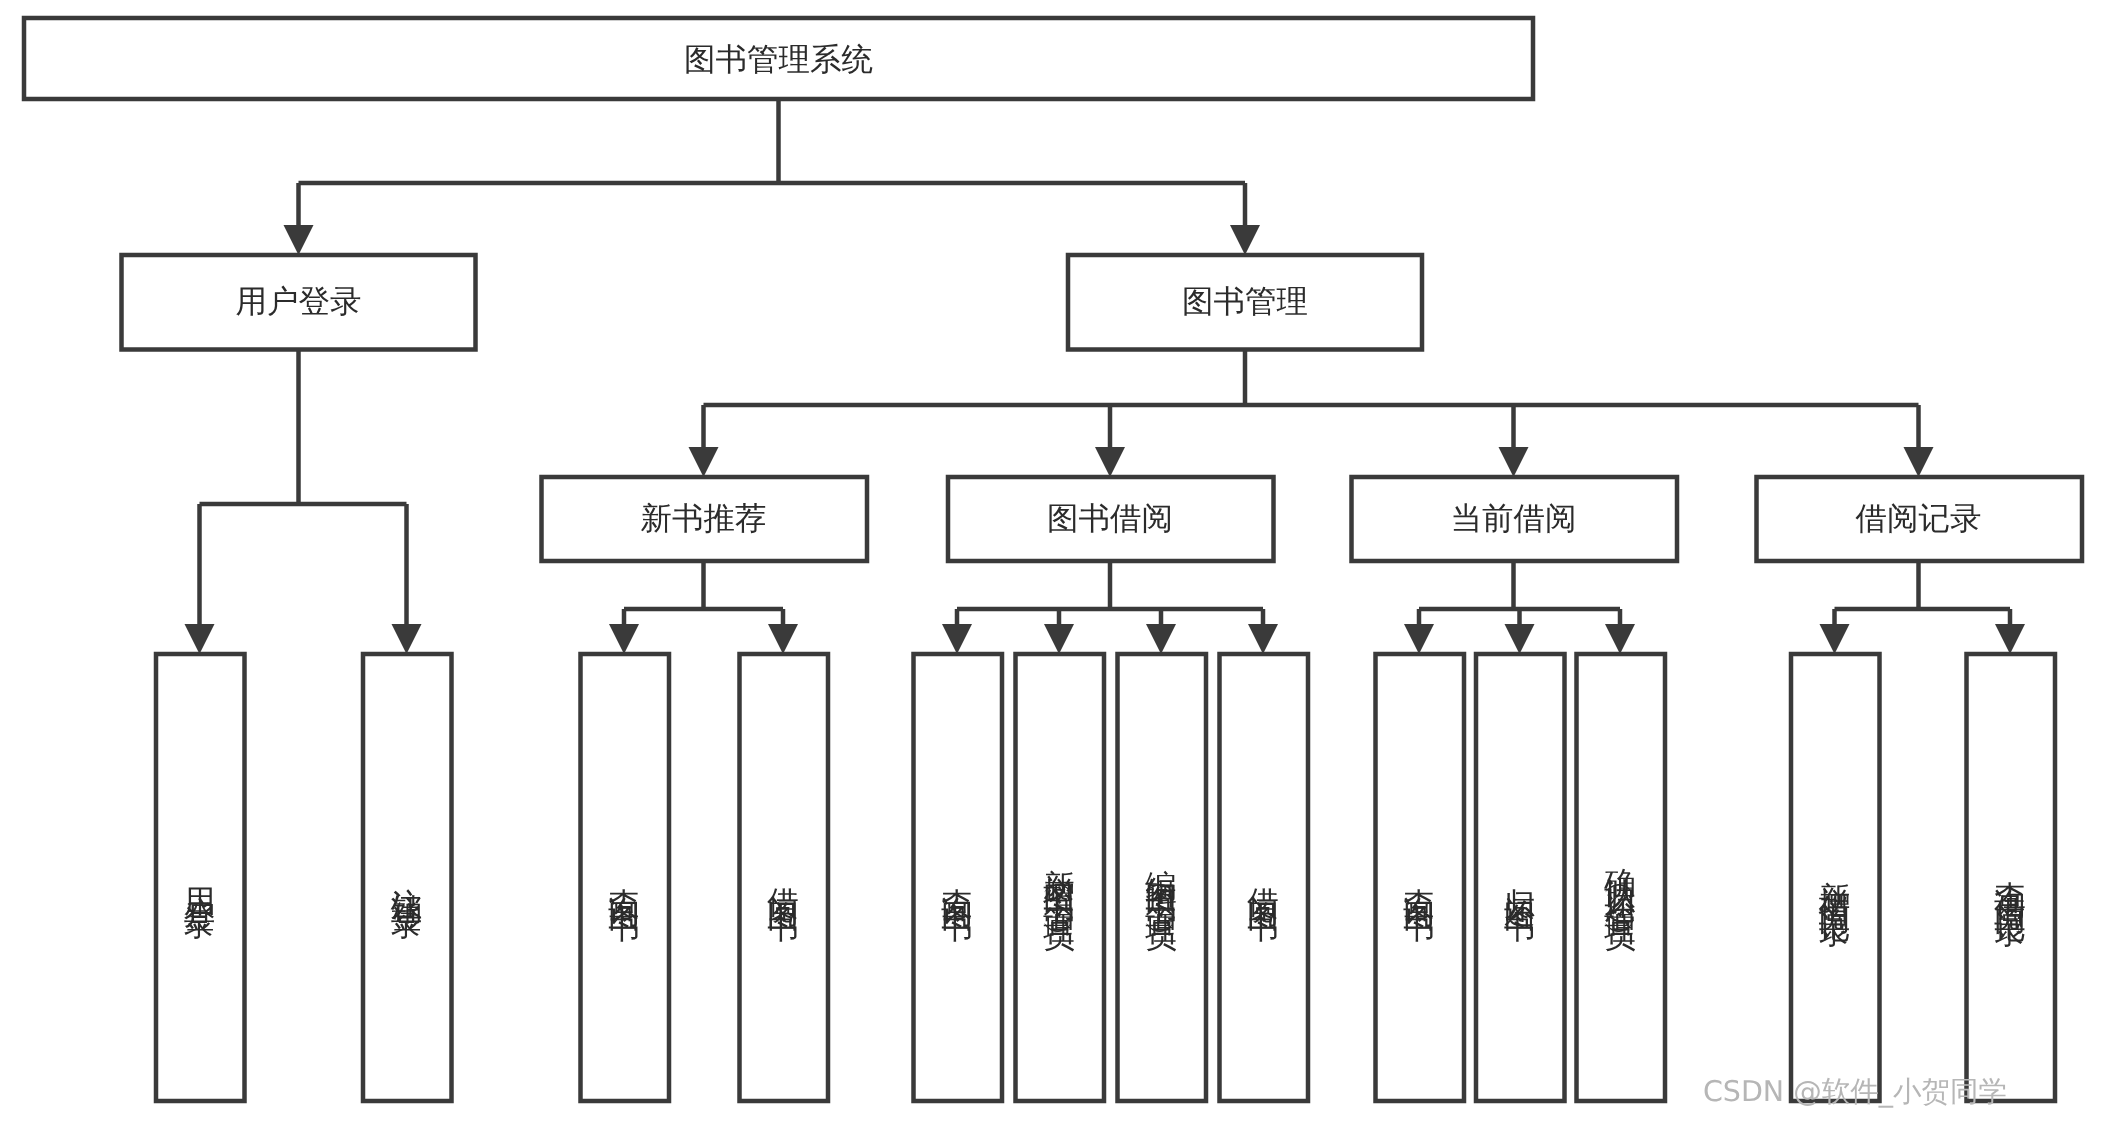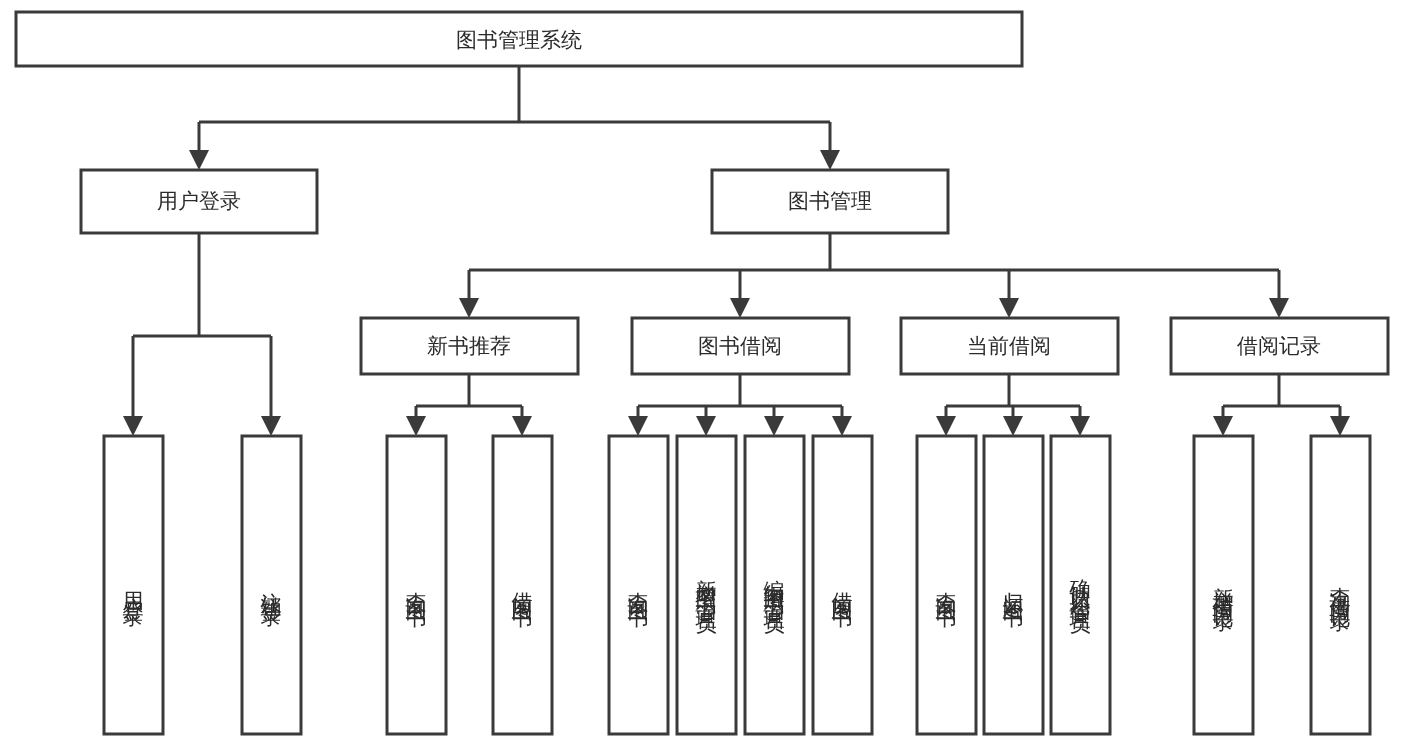--- a/index.html
+++ b/index.html
@@ -255,14 +255,15 @@
       <text class="node-label-v" x="1223" y="585">新增借阅记录</text>
     </g>
 
     <g>
       <rect class="node-rect" x="1311" y="436" width="59" height="298"></rect>
       <text class="node-label-v" x="1340" y="585">查询借阅记录</text>
     </g>
 
   </svg>
 
+  <div class="watermark-text">CSDN @软件_小贺同学</div>
 
 </div>
 
 </body></html>

